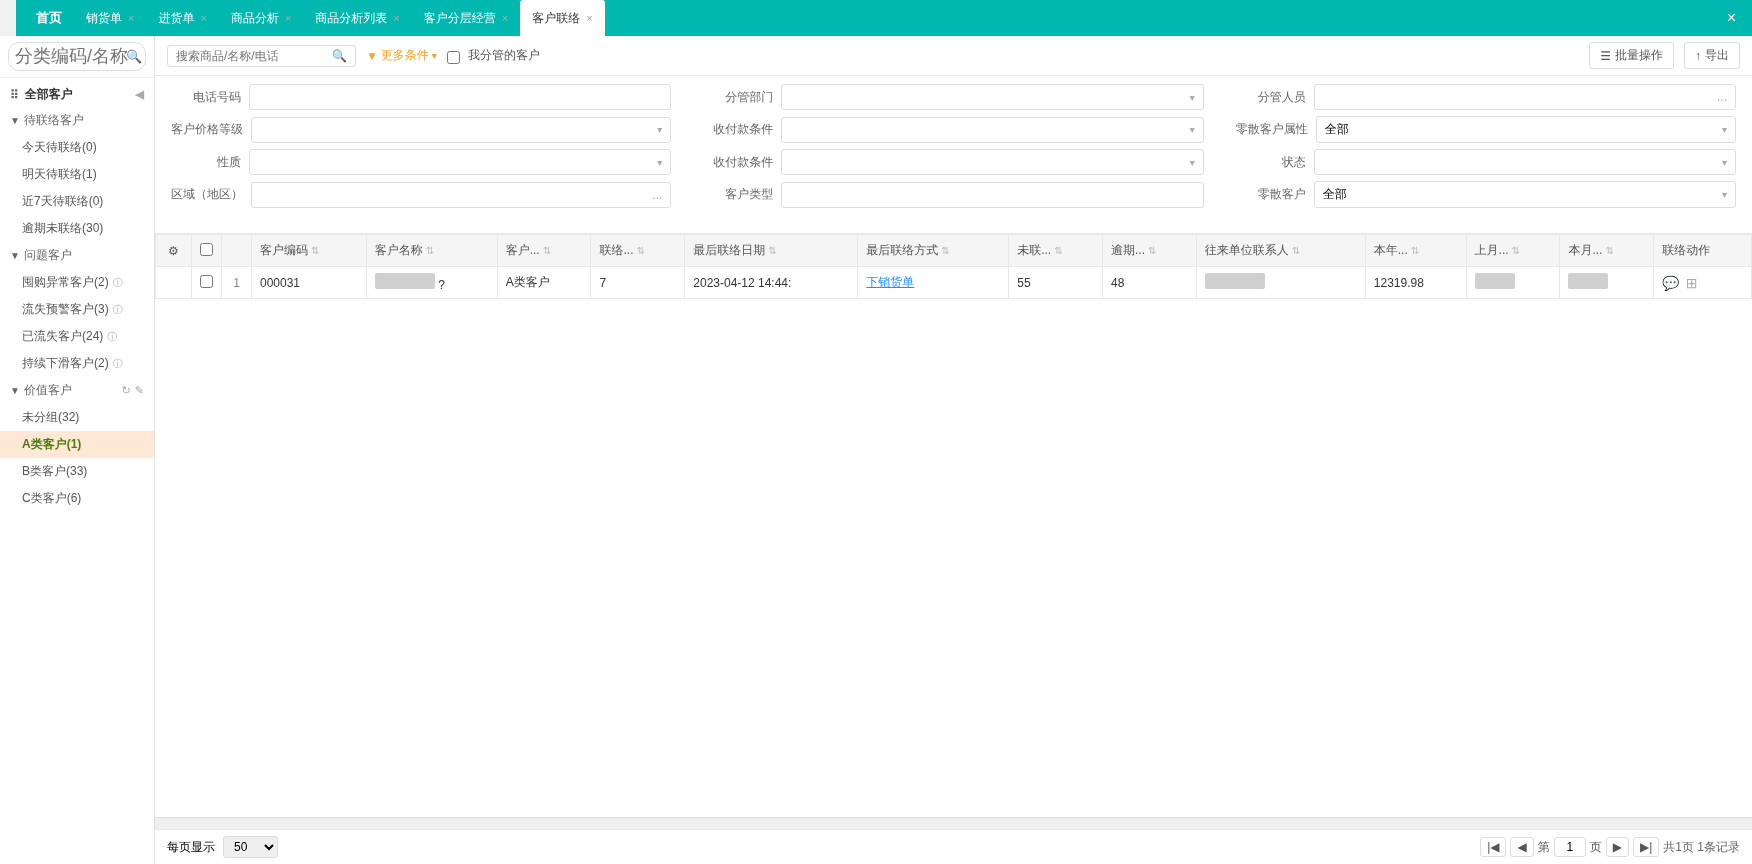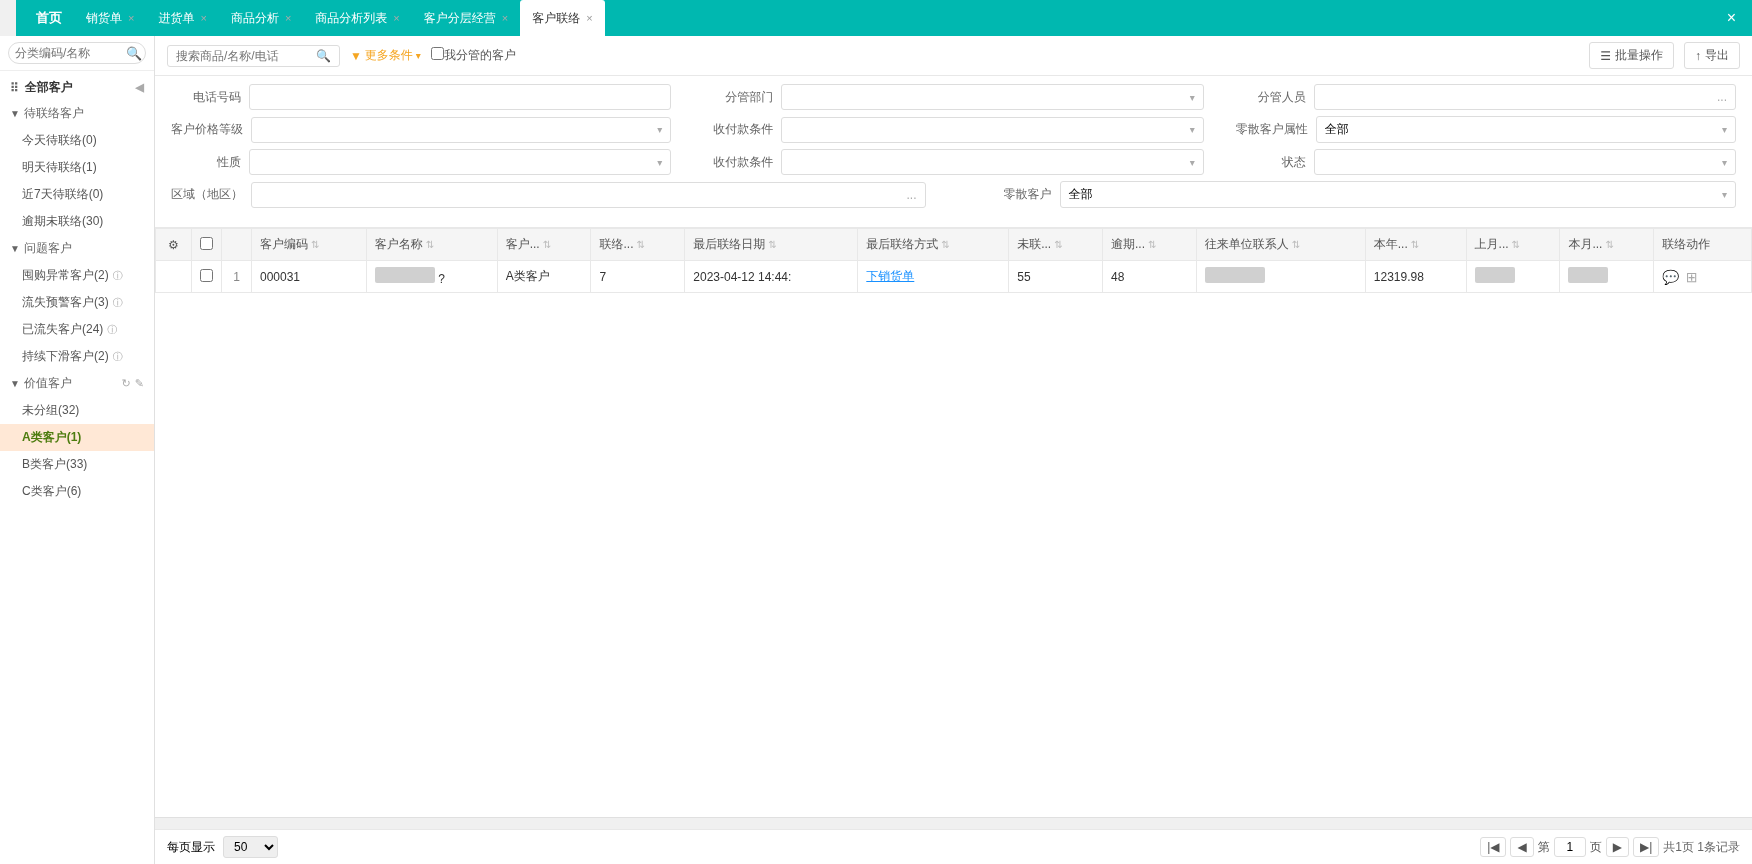--- a/index.html
+++ b/index.html
@@ -14,53 +14,53 @@
     .top-nav .nav-item.active .close-x { color: #999; }
     .top-nav .spacer { flex: 1; }
     .top-nav .close-btn { color: #fff; font-size: 16px; cursor: pointer; padding: 0 8px; }
 
     
     .main-layout { display: flex; height: calc(864px - 36px); }
 
     
     .sidebar { width: 155px; background: #fff; border-right: 1px solid #e0e0e0; display: flex; flex-direction: column; overflow-y: auto; }
     .sidebar-search { padding: 6px 8px; border-bottom: 1px solid #eee; display: flex; align-items: center; }
-    .sidebar-search input { border: 1px solid #ddd; border-radius: 11px; padding: 3px 6px; width: 100%; font-size: 12px; outline: none; }
+    .sidebar-search input { border: 1px solid #ddd; border-radius: 11px; padding: 3px 6px; width: 100%; font-size: 18px; outline: none; }
     .sidebar-search .search-icon { margin-left: -20px; color: #aaa; font-size: 13px; }
     .sidebar-all-header { display: flex; align-items: center; padding: 8px 10px 4px; font-weight: bold; color: #333; font-size: 13px; cursor: pointer; }
     .sidebar-all-header .dots { margin-right: 6px; color: #666; }
     .sidebar-all-header .collapse { margin-left: auto; color: #aaa; font-size: 11px; }
 
     .sidebar-group-header { display: flex; align-items: center; padding: 5px 10px; color: #666; font-size: 12px; cursor: pointer; }
     .sidebar-group-header .arrow { margin-right: 4px; font-size: 10px; }
     .sidebar-group-header .actions { margin-left: auto; display: flex; gap: 4px; }
     .sidebar-group-header .action-icon { color: #aaa; cursor: pointer; font-size: 11px; }
 
     .sidebar-item { padding: 5px 10px 5px 22px; color: #555; cursor: pointer; display: flex; align-items: center; }
     .sidebar-item.active { background: #ffe8d6; color: #4d7c0f; font-weight: bold; }
     .sidebar-item .info-icon { margin-left: 4px; color: #aaa; font-size: 10px; }
 
     
     .content-area { flex: 1; display: flex; flex-direction: column; background: #f5f5f5; overflow: hidden; }
 
     
     .filter-bar { background: #fff; padding: 6px 12px; display: flex; align-items: center; border-bottom: 1px solid #e8e8e8; gap: 10px; }
-    .filter-search { display: flex; align-items: center; border: 1px solid #ddd; border-radius: 3px; padding: 3px 8px; background: #fff; }
+    .filter-search { display: flex; align-items: center; border: 1px solid #ddd; border-radius: 3px; padding: 3px 8px; background: #fff; gap: 16px; }
     .filter-search input { border: none; outline: none; font-size: 12px; width: 140px; }
     .filter-more { color: #f5a623; cursor: pointer; display: flex; align-items: center; gap: 3px; }
-    .filter-mine { display: flex; align-items: flex-start; gap: 0; color: #555; cursor: pointer; }
+    .filter-mine { display: flex; align-items: flex-end; gap: 8px; color: #555; cursor: pointer; }
     .filter-mine input[type=checkbox] { cursor: pointer; }
     .filter-bar-spacer { flex: 1; }
     .btn-batch { border: 1px solid #ddd; background: #fff; padding: 4px 10px; cursor: pointer; border-radius: 3px; color: #555; display: flex; align-items: center; gap: 4px; }
     .btn-export { border: 1px solid #ddd; background: #fff; padding: 4px 10px; cursor: pointer; border-radius: 3px; color: #555; display: flex; align-items: center; gap: 4px; }
 
     
     .adv-filter { background: #fff; padding: 8px 16px; border-bottom: 1px solid #e8e8e8; }
     .adv-filter-row { display: flex; align-items: center; margin-bottom: 6px; gap: 8px; }
-    .adv-filter-row:last-child { margin-bottom: 11px; }
+    .adv-filter-row:last-child { margin-bottom: 17px; }
     .filter-field { display: flex; align-items: center; flex: 1; min-width: 0; }
     .filter-field label { color: #666; white-space: nowrap; min-width: 70px; text-align: right; margin-right: 8px; }
     .filter-field .field-input { flex: 1; border: 1px solid #ddd; border-radius: 3px; padding: 4px 8px; font-size: 12px; outline: none; background: #fff; display: flex; align-items: center; justify-content: space-between; min-height: 26px; cursor: pointer; }
     .filter-field .field-input .arrow { color: #aaa; font-size: 10px; }
     .filter-field .field-input .dots { color: #aaa; font-size: 12px; }
     .filter-sep { width: 16px; }
 
     
     .adv-filter-actions { display: flex; flex-direction: column; gap: 4px; margin-left: 8px; }
     .btn-query { background: #e8793a; color: #fff; border: none; padding: 5px 16px; border-radius: 3px; cursor: pointer; font-size: 13px; }
@@ -311,20 +311,24 @@
 
           <div class="adv-filter-row">
             <div class="filter-field">
               <label>区域（地区）</label>
               <div class="field-input">
                 <span></span>
                 <span class="dots">...</span>
               </div>
             </div>
             <div class="filter-sep"></div>
+            <div class="filter-field">
+              <label>客户类型</label>
+              <input type="text" class="field-input" style="flex: 1 1 0%; border: 1px solid rgb(221, 221, 221); border-radius: 3px; padding: 4px 8px; font-size: 12px; outline: none;" value="">
+            </div>
             <div class="filter-sep"></div>
             <div class="filter-field">
               <label>零散客户</label>
               <div class="field-input">
                 <span>全部</span>
                 <span class="arrow">▾</span>
               </div>
             </div>
           </div>
         </div>

